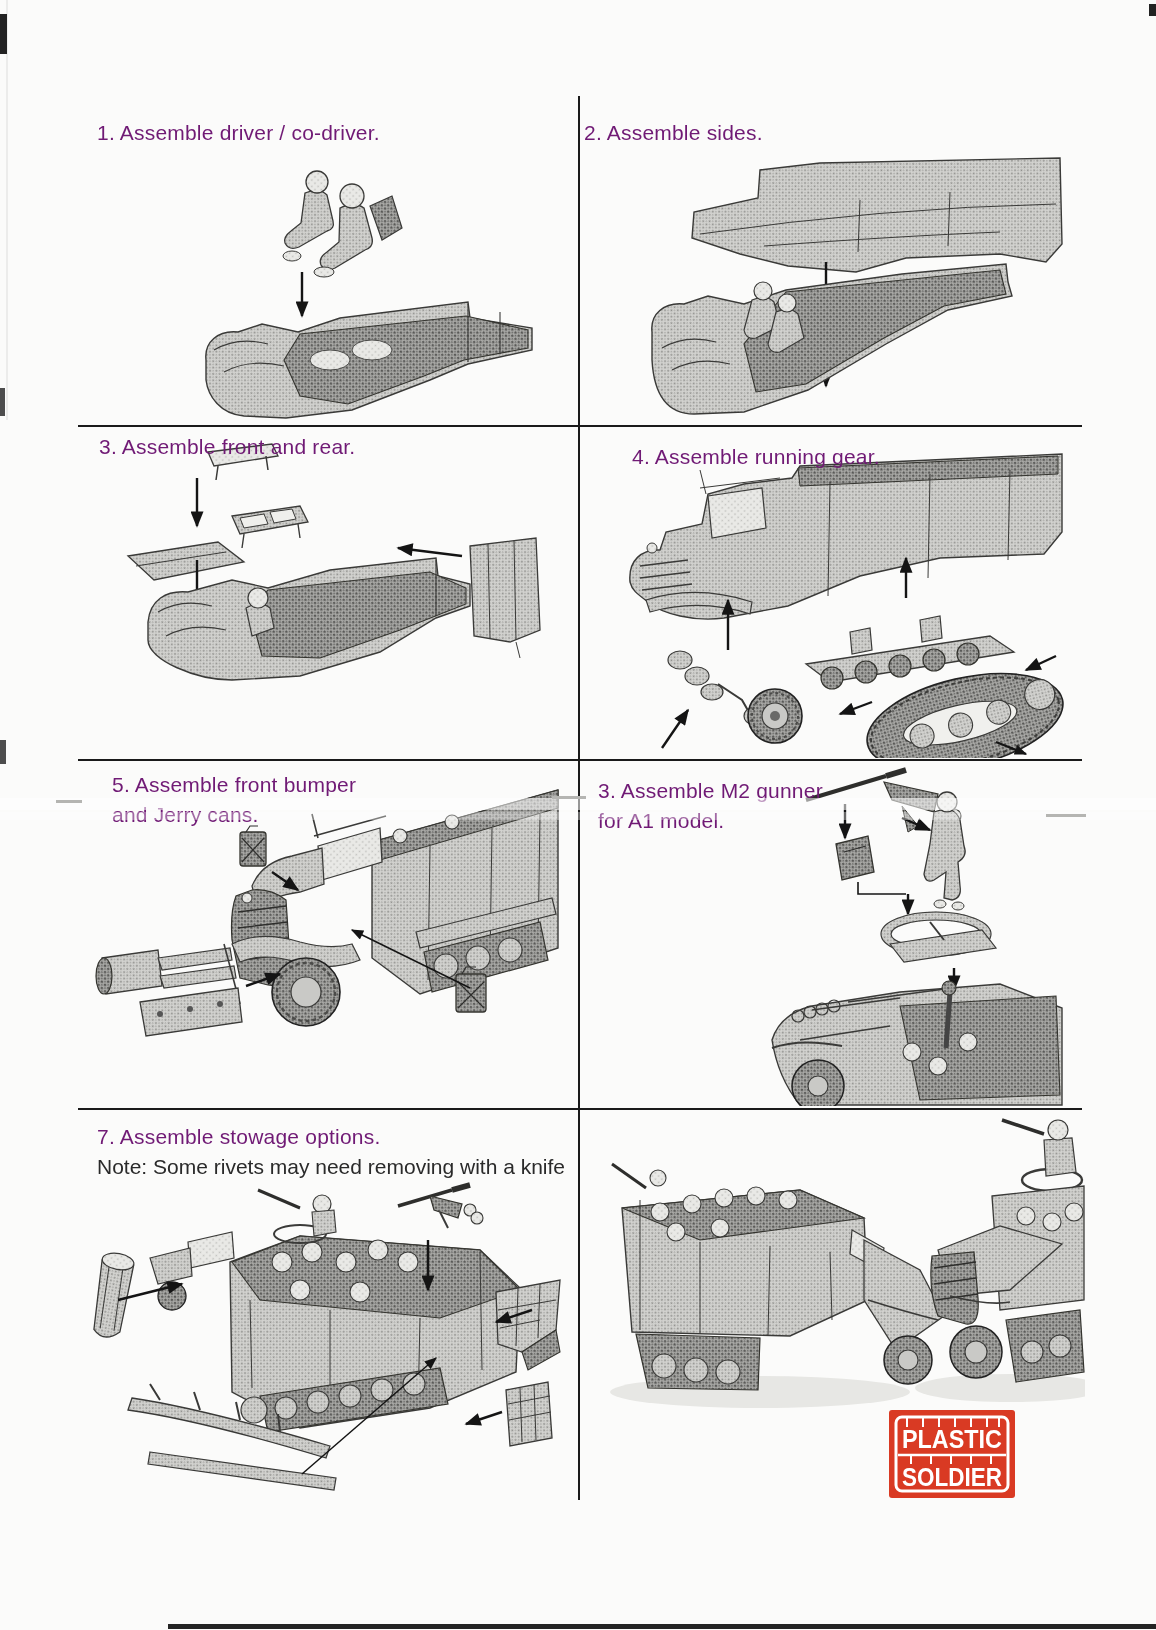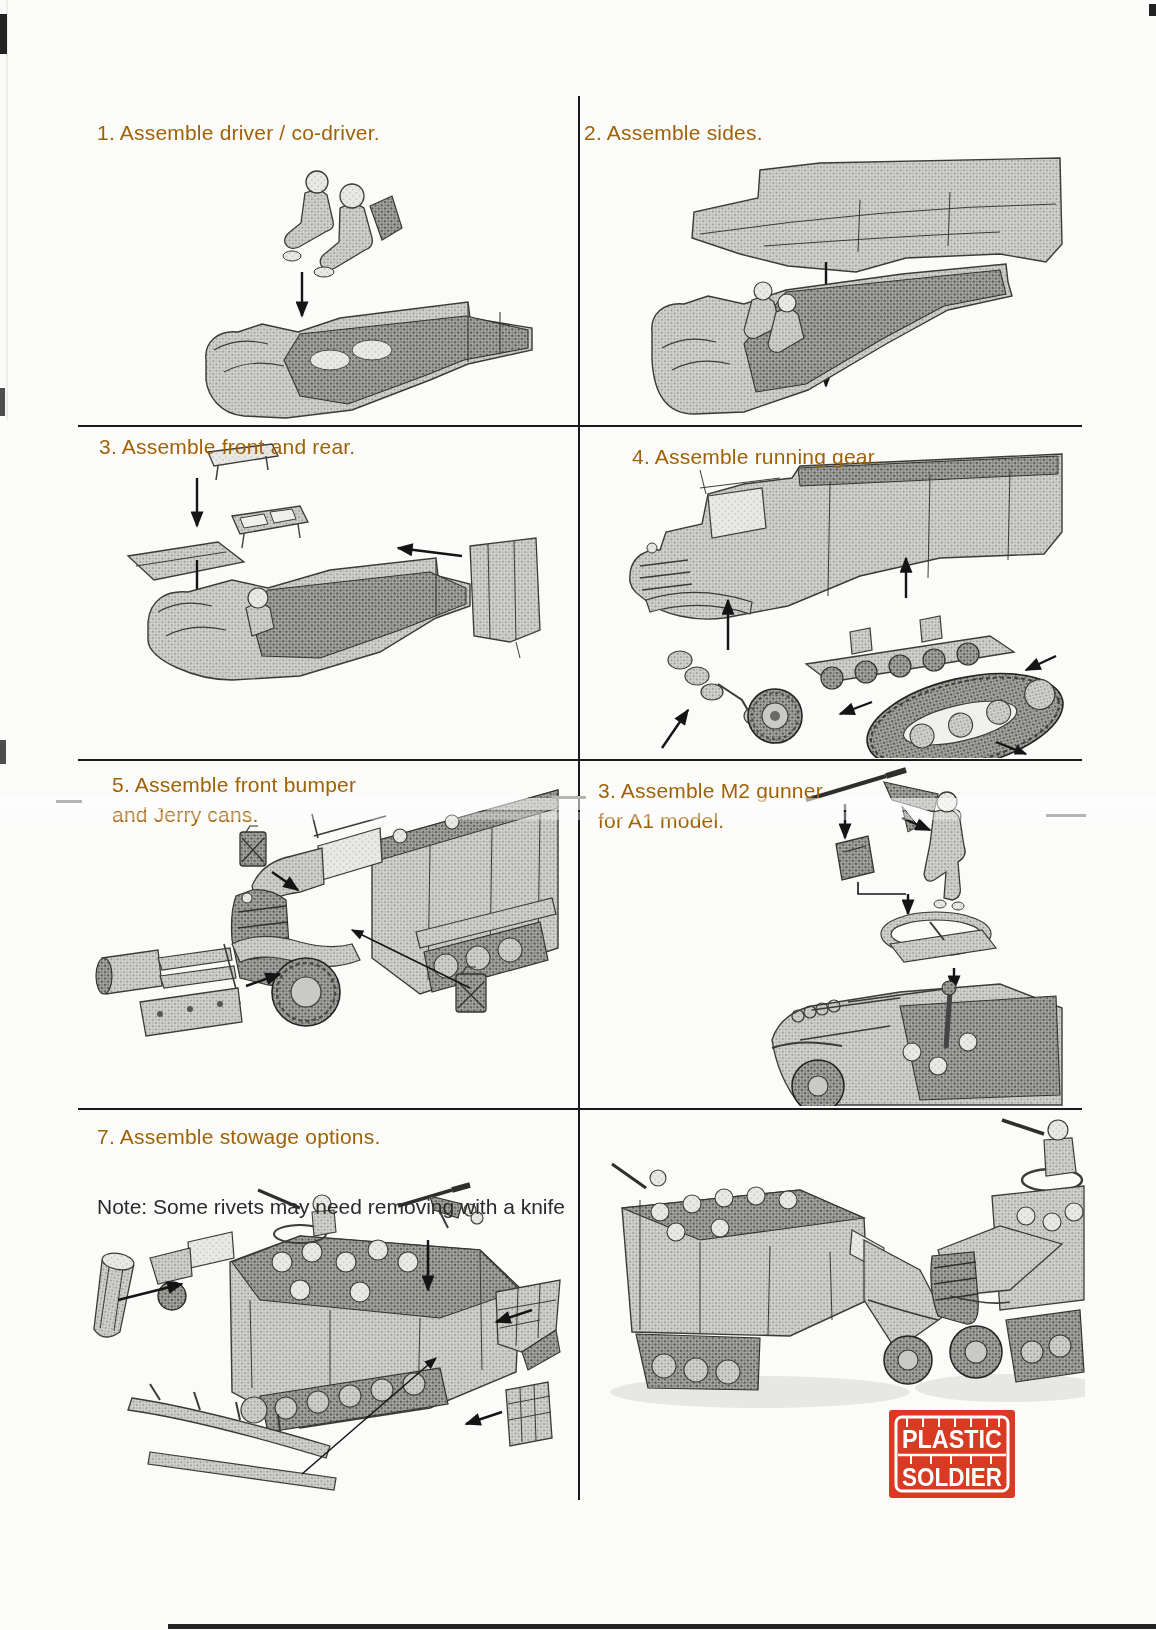--- a/index.html
+++ b/index.html
@@ -3,24 +3,24 @@
 <meta charset="utf-8">
 <style>
   html,body{margin:0;padding:0;background:#888;}
   .sheet{
     position:relative;width:1156px;height:1630px;margin:0 auto;
     background:#fbfbfa;overflow:hidden;
     font-family:"Liberation Sans", sans-serif;color:#262626;
   }
   .heading{
     position:absolute;font-size:21px;line-height:30px;letter-spacing:0.2px;
-    color:#a16207;white-space:nowrap;z-index:3;
+    color:#701a75;white-space:nowrap;z-index:3;
   }
   .heading .hline{display:block;}
-  .note-block{position:absolute;font-size:21px;line-height:29px;color:#2a2a2a;white-space:nowrap;z-index:3;margin-top:40px;}
+  .note-block{position:absolute;font-size:21px;line-height:29px;color:#2a2a2a;white-space:nowrap;z-index:3;}
   .hdiv{position:absolute;left:78px;width:1004px;height:2px;background:#1a1a1a;z-index:2;}
   .vdiv{position:absolute;left:578px;top:96px;width:2px;height:1404px;background:#1a1a1a;z-index:2;}
   .illus{position:absolute;z-index:1;}
   .streak{position:absolute;left:0;width:1156px;z-index:4;background:#ffffff;}
   .dash-mark{position:absolute;z-index:4;background:#b5b5b2;height:3px;}
   .edge-tick{position:absolute;z-index:5;background:#222;}
   .bottom-strip{position:absolute;left:168px;top:1624px;width:988px;height:5px;background:#242424;z-index:5;}
   .faint-edge{position:absolute;left:6px;top:0;width:2px;height:420px;background:rgba(0,0,0,0.06);z-index:5;}
   .logo-wrap{position:absolute;left:889px;top:1410px;width:139px;height:88px;z-index:3;}
   svg text.logo-word{font-family:"Liberation Sans",sans-serif;font-weight:bold;font-size:25px;}

